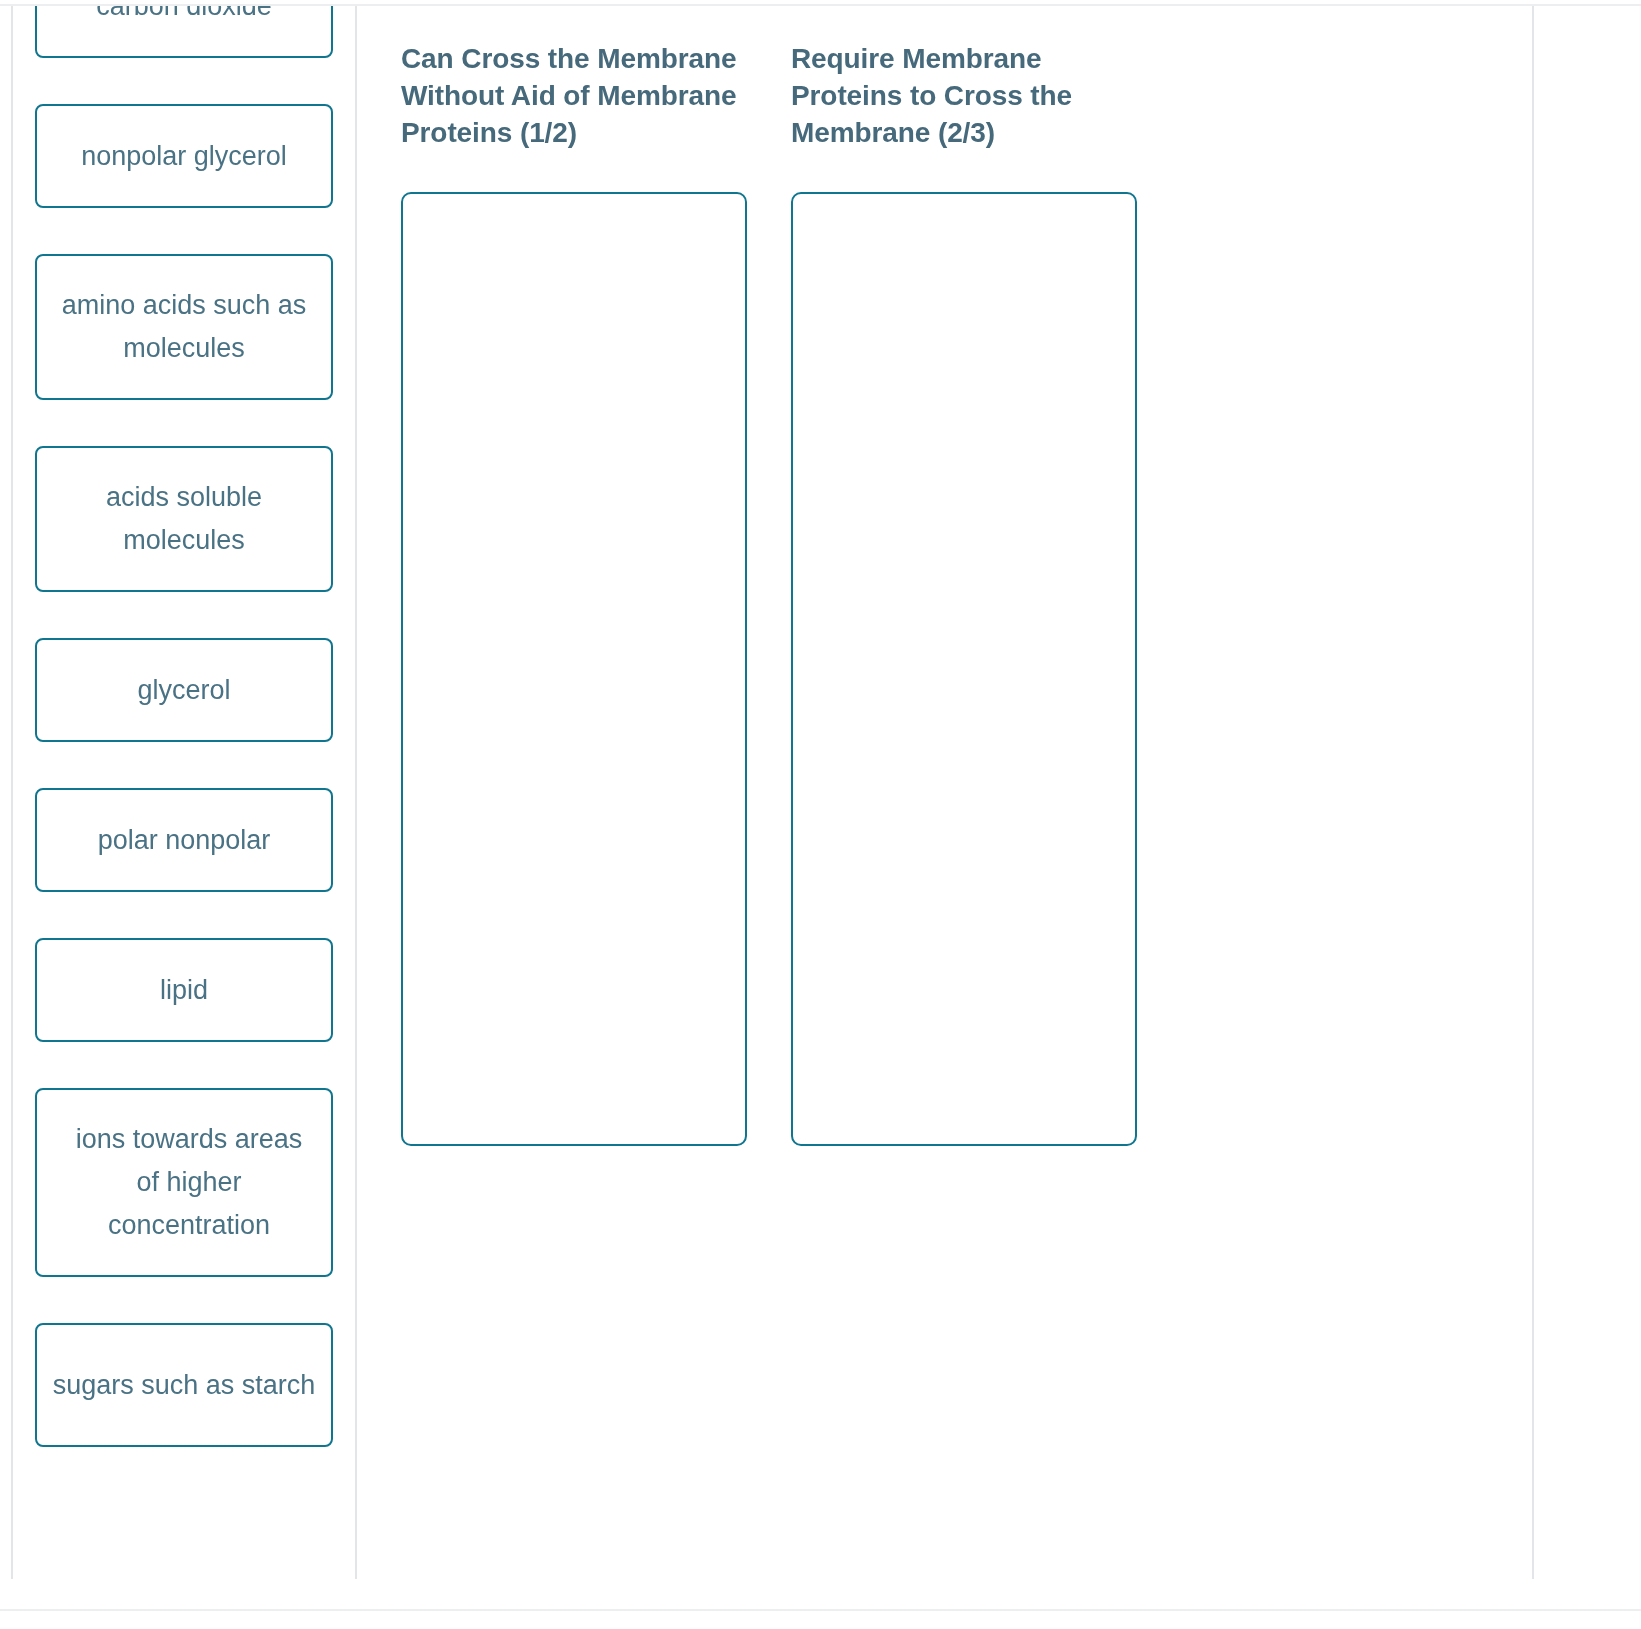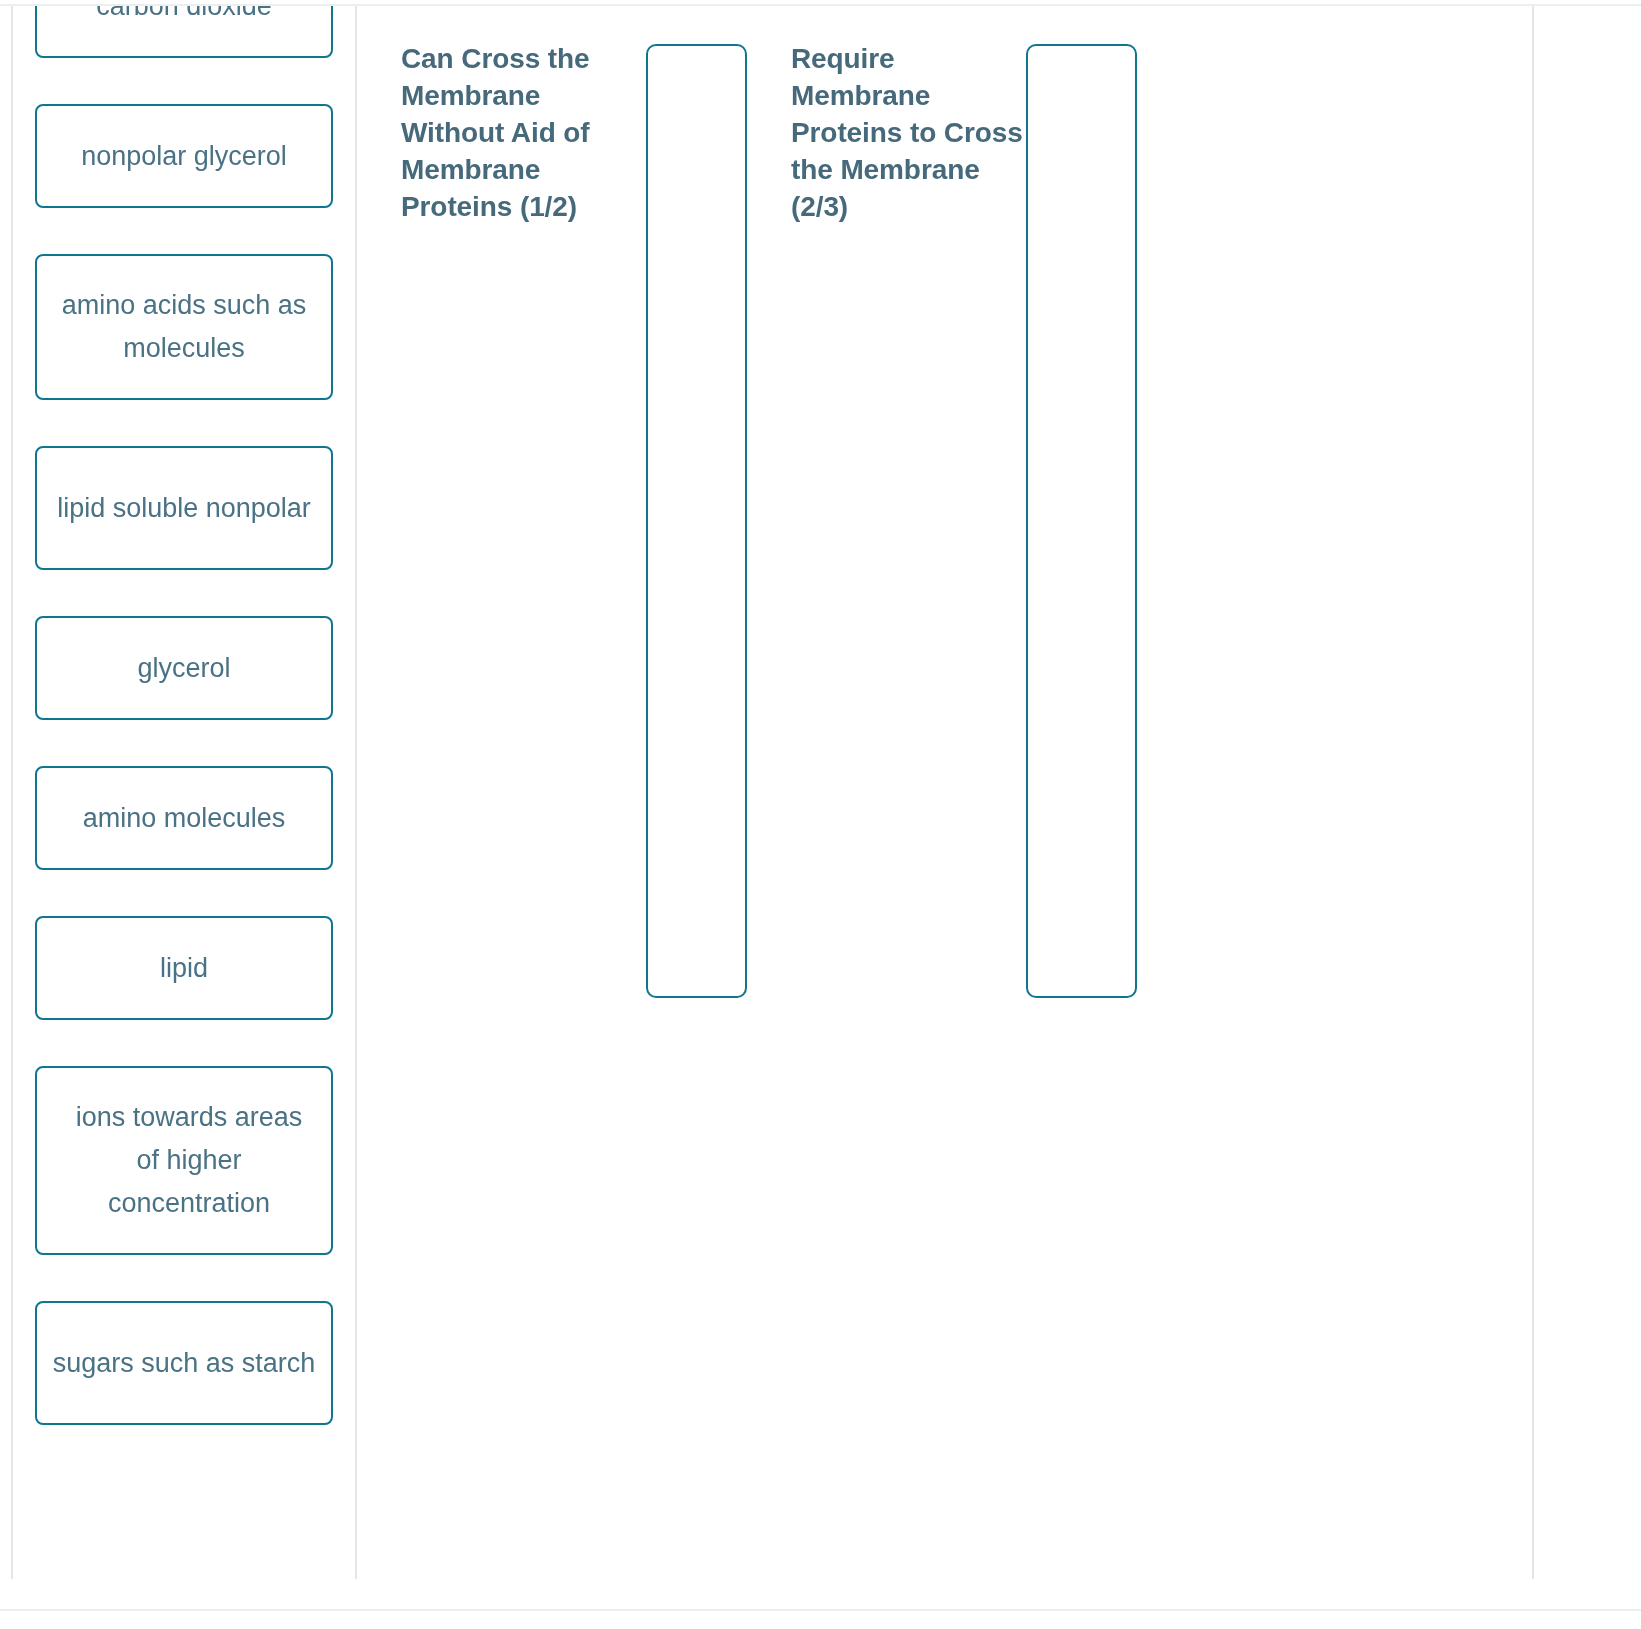--- a/index.html
+++ b/index.html
@@ -91,21 +91,21 @@
     padding: 34px 0 0 44px;
     display: flex;
     gap: 44px;
     align-items: flex-start;
   }
 
   .category {
     width: 346px;
     flex: 0 0 346px;
     display: flex;
-    flex-direction: row;
+    flex-direction: column;
   }
 
   .category-title {
     color: #466a7b;
     font-size: 28px;
     font-weight: bold;
     line-height: 37px;
     letter-spacing: -0.1px;
     margin-bottom: 0;
     min-height: 148px;
@@ -140,29 +140,29 @@
 
         <div class="token lines-1">
           <span class="token-text">nonpolar glycerol</span>
         </div>
 
         <div class="token lines-2">
           <span class="token-text">amino acids such as molecules</span>
         </div>
 
         <div class="token lines-2">
-          <span class="token-text">lipid soluble nonpolar</span>
+          <span class="token-text">acids soluble molecules</span>
         </div>
 
         <div class="token lines-1">
           <span class="token-text">glycerol</span>
         </div>
 
         <div class="token lines-1">
-          <span class="token-text">amino molecules</span>
+          <span class="token-text">polar nonpolar</span>
         </div>
 
         <div class="token lines-1">
           <span class="token-text">lipid</span>
         </div>
 
         <div class="token lines-3">
           <span class="token-text">ions towards areas of higher concentration</span>
         </div>
 

